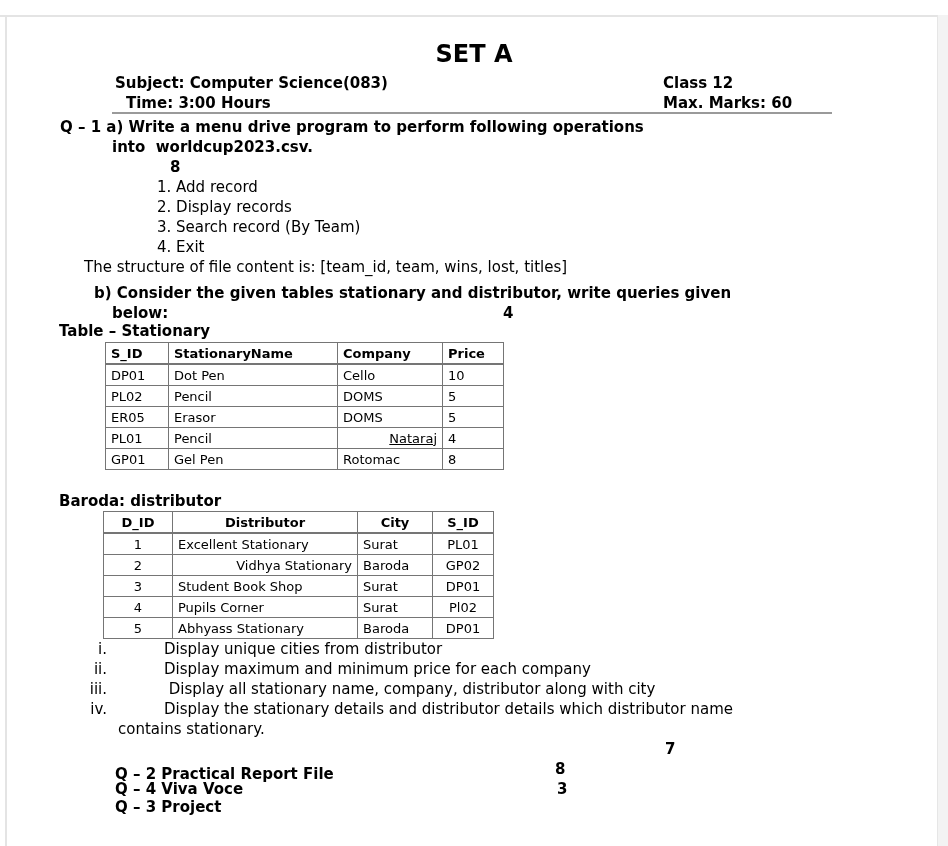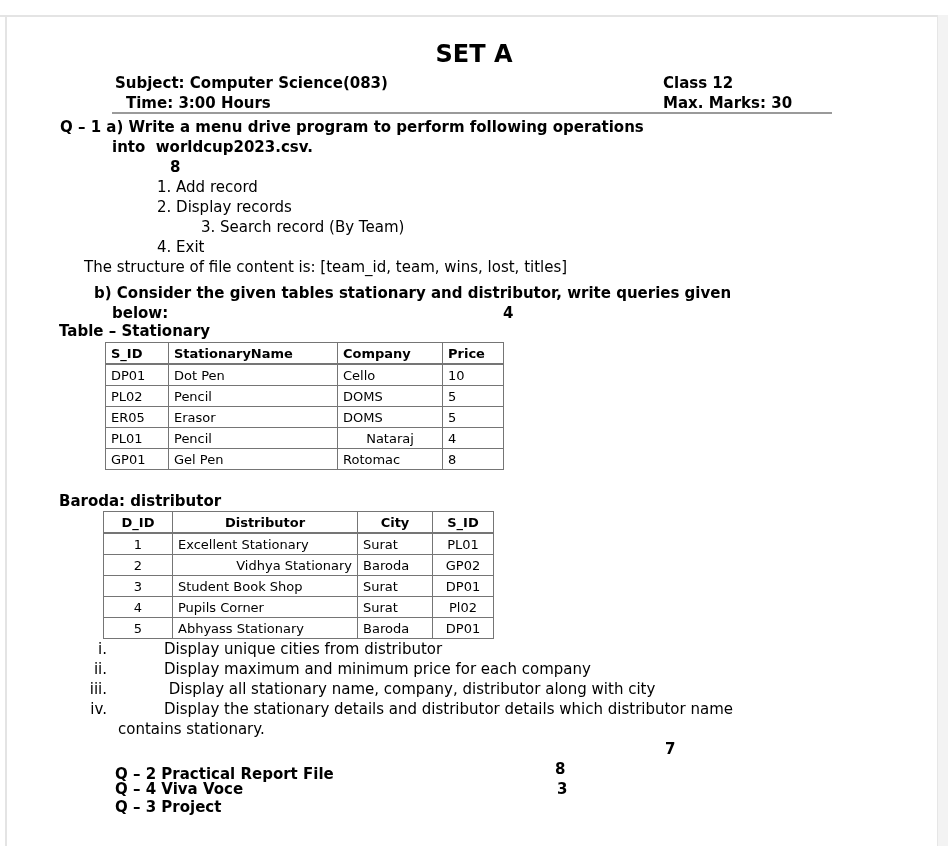--- a/index.html
+++ b/index.html
@@ -30,30 +30,30 @@
 
 <div class="top-border"></div>
 <div class="left-border"></div>
 <div class="right-strip"></div>
 
 <div class="title">SET A</div>
 
 <div class="ln b" style="left:115px;top:73px;">Subject: Computer Science(083)</div>
 <div class="ln b" style="left:663px;top:73px;">Class 12</div>
 <div class="ln b" style="left:115px;top:93px;margin-left:11px;">Time: 3:00 Hours</div>
-<div class="ln b" style="left:663px;top:93px;">Max. Marks: 30</div>
+<div class="ln b" style="left:663px;top:93px;">Max. Marks: 60</div>
 <div class="hdr-underline"></div>
 
 <div class="ln b" style="left:60px;top:117px;">Q – 1 a) Write a menu drive program to perform following operations</div>
 <div class="ln b" style="left:112px;top:137px;">into  worldcup2023.csv.</div>
 <div class="ln b" style="left:170px;top:157px;">8</div>
 
 <div class="ln" style="left:157px;top:177px;">1. Add record</div>
 <div class="ln" style="left:157px;top:197px;">2. Display records</div>
-<div class="ln" style="left:157px;top:217px;margin-left:44px;">3. Search record (By Team)</div>
+<div class="ln" style="left:157px;top:217px;">3. Search record (By Team)</div>
 <div class="ln" style="left:157px;top:237px;">4. Exit</div>
 
 <div class="ln" style="left:84px;top:257px;">The structure of file content is: [team_id, team, wins, lost, titles]</div>
 
 <div class="ln b" style="left:94px;top:283px;">b) Consider the given tables stationary and distributor, write queries given</div>
 <div class="ln b" style="left:112px;top:303px;">below:</div>
 <div class="ln b" style="left:503px;top:303px;">4</div>
 
 <div class="ln b" style="left:59px;top:321px;">Table – Stationary</div>
 
@@ -87,21 +87,21 @@
       </tr>
       <tr>
         <td style="text-align: left;">ER05</td>
         <td style="text-align: left;">Erasor</td>
         <td style="text-align: left;">DOMS</td>
         <td style="text-align: left;">5</td>
       </tr>
       <tr>
         <td style="text-align: left;">PL01</td>
         <td style="text-align: left;">Pencil</td>
-        <td style="text-align: center;">Nataraj</td>
+        <td style="text-align: right; text-decoration: underline;">Nataraj</td>
         <td style="text-align: left;">4</td>
       </tr>
       <tr>
         <td style="text-align: left;">GP01</td>
         <td style="text-align: left;">Gel Pen</td>
         <td style="text-align: left;">Rotomac</td>
         <td style="text-align: left;">8</td>
       </tr>
     </tbody>
 </table>

